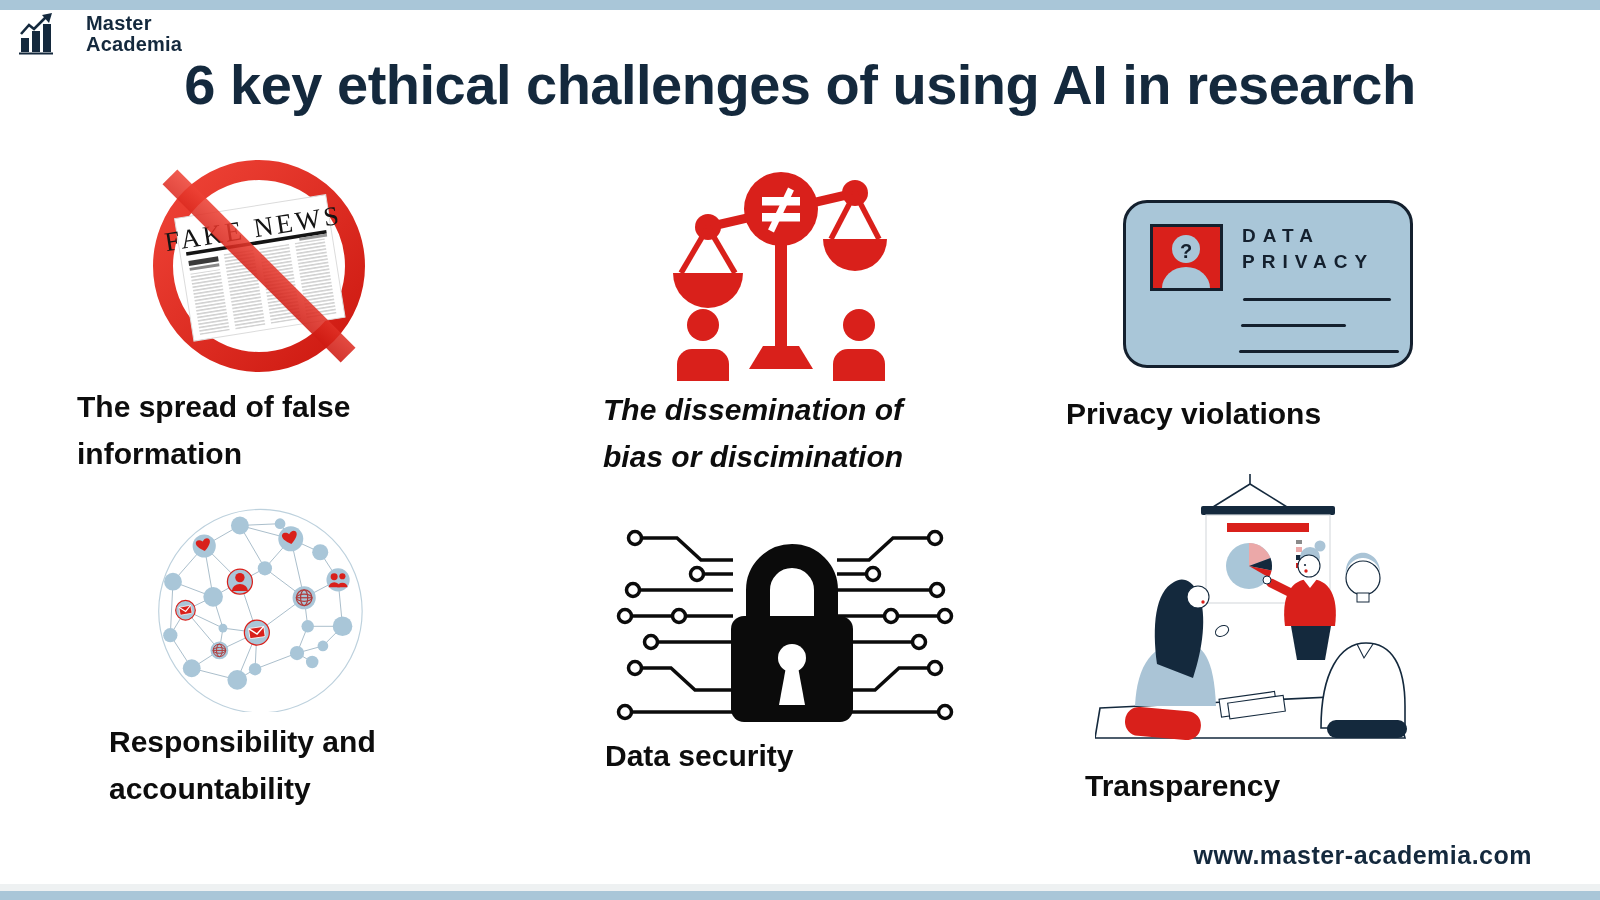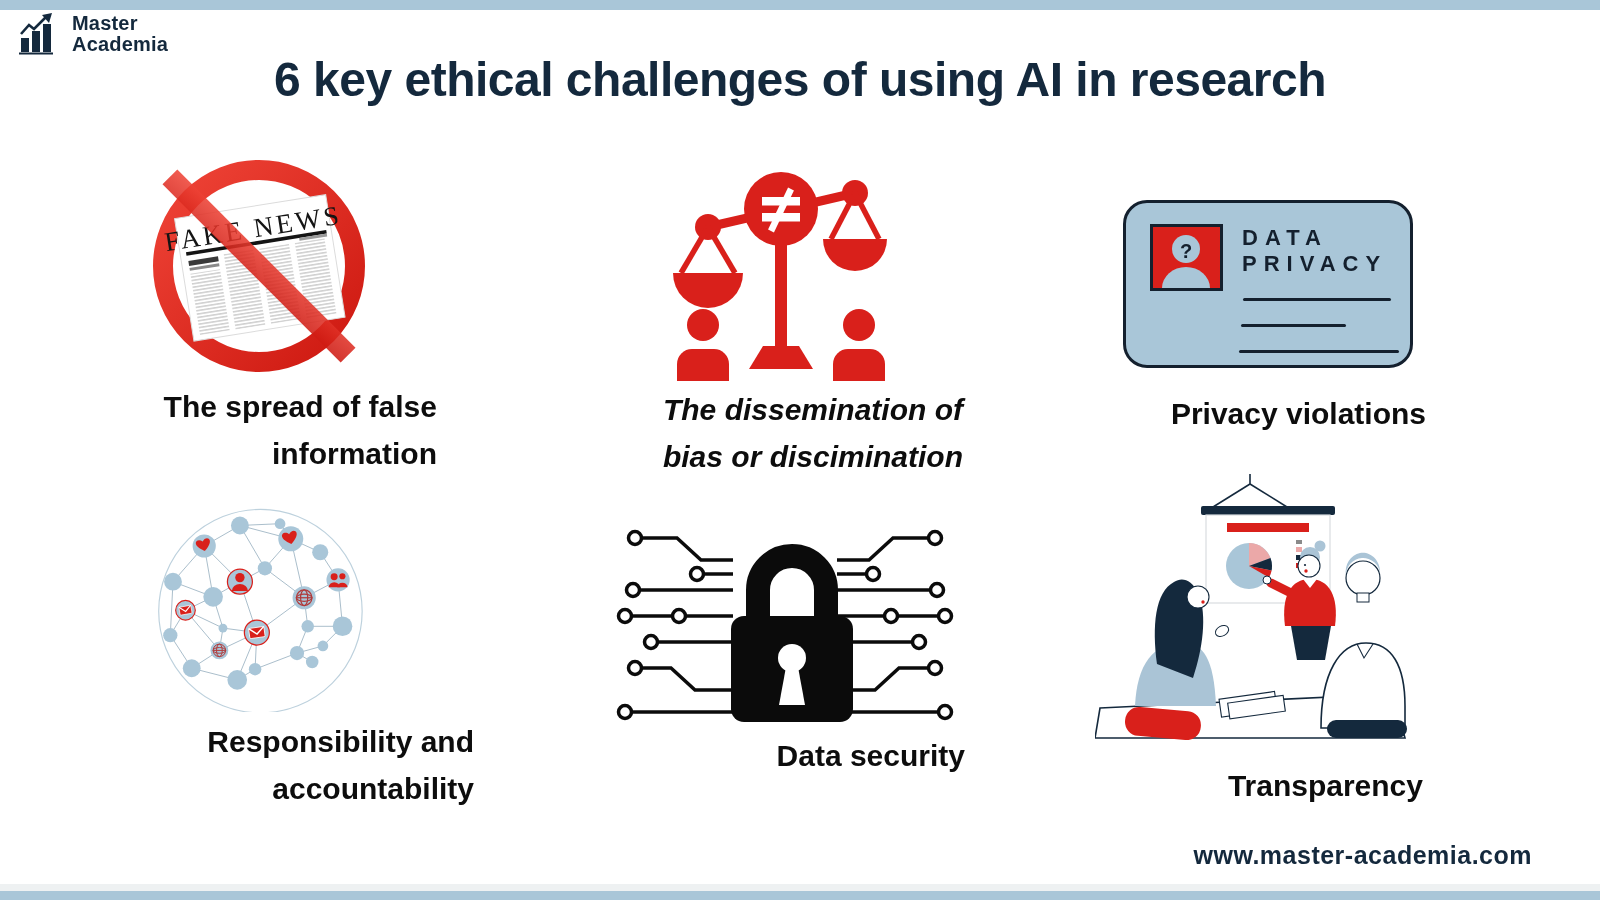--- a/index.html
+++ b/index.html
@@ -4,51 +4,51 @@
 <style>
   html,body{margin:0;padding:0;background:#ffffff;}
   #canvas{position:relative;width:1600px;height:900px;background:#ffffff;overflow:hidden;
           font-family:"Liberation Sans", sans-serif;}
   .strip{position:absolute;left:0;width:1600px;background:#a9c6d8;}
   .strip.top{top:0;height:10px;}
   .strip.bottom{top:891px;height:9px;}
   .faint-band{position:absolute;left:0;top:884px;width:1600px;height:7px;background:#eef1f2;}
 
   
-  .logo{position:absolute;left:18px;top:12px;display:flex;align-items:center;gap:8px;}
+  .logo{position:absolute;left:18px;top:12px;display:flex;align-items:center;gap:22px;}
   .logo-text{color:#14293d;font-weight:700;font-size:20px;line-height:1.05;letter-spacing:.2px;}
 
   
   .page-title{position:absolute;left:0;top:52px;width:1600px;text-align:center;
-              color:#14293d;font-weight:700;font-size:48px;letter-spacing:-.5px;}
-
-  
-  .item-label{position:absolute;text-align:right;color:#0d0d0d;font-weight:700;
+              color:#14293d;font-weight:700;font-size:56px;letter-spacing:-.5px;}
+
+  
+  .item-label{position:absolute;text-align:left;color:#0d0d0d;font-weight:700;
               font-size:30px;line-height:47px;}
   .lbl-1{left:77px;top:383px;width:360px;}
   .lbl-2{left:603px;top:386px;width:360px;font-style:italic;}
   .lbl-3{left:1066px;top:390px;width:360px;}
   .lbl-4{left:109px;top:718px;width:365px;}
   .lbl-5{left:605px;top:732px;width:360px;}
-  .lbl-6{left:1063px;top:762px;width:360px;}
+  .lbl-6{left:1085px;top:762px;width:360px;}
 
   .icon-box{position:absolute;}
   .box-1{left:145px;top:156px;}
   .box-2{left:663px;top:153px;}
   .box-4{left:148px;top:496px;}
   .box-5{left:613px;top:526px;}
   .box-6{left:1095px;top:466px;}
 
   
   .privacy-card{position:absolute;left:1123px;top:200px;width:290px;height:168px;
                 background:#a9c6d8;border:3px solid #14202e;border-radius:24px;box-sizing:border-box;}
   .privacy-photo{position:absolute;left:24px;top:21px;width:73px;height:67px;
                  background:#d9201b;border:3px solid #14202e;box-sizing:border-box;}
   .privacy-word{position:absolute;left:116px;color:#14202e;font-weight:600;
-                font-size:22px;letter-spacing:7px;}
+                font-size:19px;letter-spacing:7px;}
   .pw1{top:22px;} .pw2{top:48px;}
   .privacy-line{position:absolute;height:3px;background:#14202e;border-radius:2px;}
   .pl1{left:117px;top:95px;width:148px;}
   .pl2{left:115px;top:121px;width:105px;}
   .pl3{left:113px;top:147px;width:160px;}
 
   
   .footer-url{position:absolute;right:68px;top:841px;color:#14293d;font-weight:700;
               font-size:25px;letter-spacing:.5px;}
 </style>

